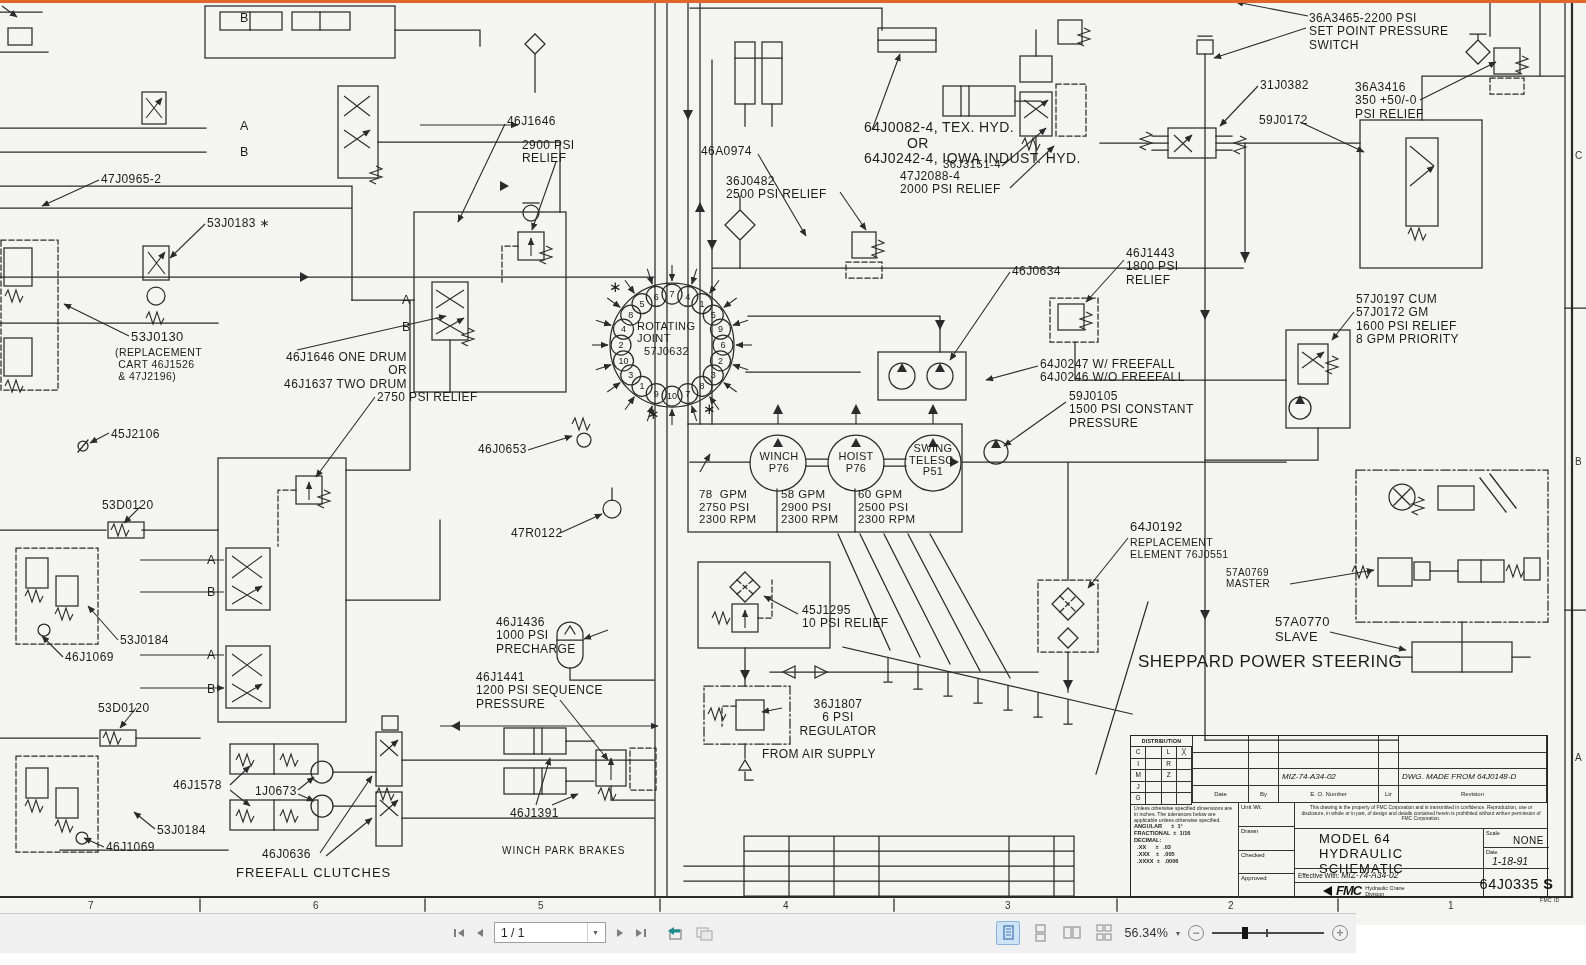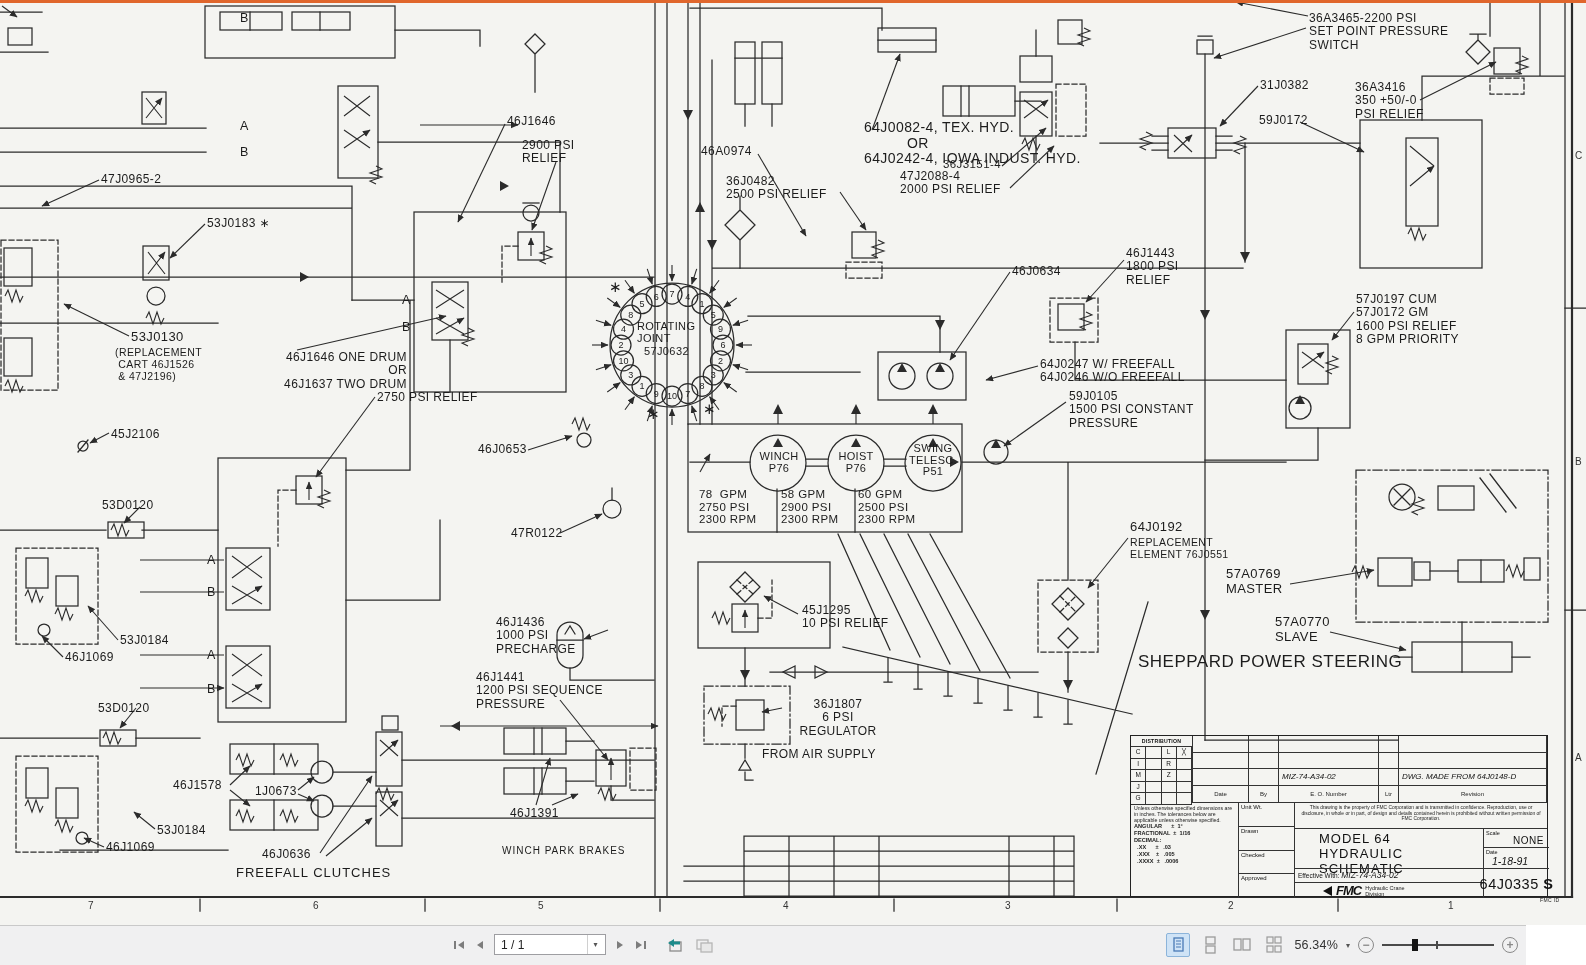--- a/index.html
+++ b/index.html
@@ -43,21 +43,21 @@
 #tb-date{left:352px;top:112px;width:66px;height:20px;border-left:1px solid #333;font-size:5.5px;padding:1px 2px}
 #tb-date .v{font-style:italic;font-size:10.5px;padding-left:6px}
 #tb-eff{left:164px;top:132px;width:188px;height:14px;border-top:1px solid #333;font-size:6.5px;line-height:13px;padding-left:3px;white-space:nowrap}
 #tb-eff .v{font-style:italic;font-size:8.5px}
 #tb-logo{left:164px;top:146px;width:188px;height:16px;border-top:1px solid #333;display:flex;align-items:center;padding-left:28px;gap:4px}
 #tb-logo .tri{width:0;height:0;border-top:5px solid transparent;border-bottom:5px solid transparent;border-right:9px solid #111}
 #tb-logo .fmc{font-weight:bold;font-style:italic;font-size:13px;letter-spacing:-1px;color:#111}
 #tb-logo .div{font-size:5.5px;line-height:6px;color:#222}
 #tb-num{left:352px;top:132px;width:66px;height:30px;border-left:1px solid #333;border-top:1px solid #333;font-size:14.5px;letter-spacing:.5px;display:flex;align-items:center;justify-content:center;color:#111}
 
-#toolbar{position:absolute;left:0;bottom:0;width:1526px;height:40px;background:#f0f0f1;border-top:1px solid #c9c9c9;z-index:8}
+#toolbar{position:absolute;left:0;bottom:12px;width:1356px;height:40px;background:#f0f0f1;border-top:1px solid #c9c9c9;z-index:8}
 #nav-group{position:absolute;left:452px;top:8px;display:flex;align-items:center;gap:9px}
 #zoom-group{position:absolute;right:8px;top:7px;display:flex;align-items:center;gap:8px}
 .tbtn{display:flex;align-items:center;justify-content:center;cursor:default}
 #page-box{width:112px;height:21px;background:#fff;border:1px solid #9e9ea2;display:flex;align-items:center}
 #page-box input{border:none;outline:none;width:92px;height:17px;font-size:12px;padding-left:6px;font-family:"Liberation Sans",sans-serif;color:#222;background:transparent}
 #page-box .caret{width:16px;height:19px;border-left:1px solid #d0d0d0;color:#555;font-size:8px;display:flex;align-items:center;justify-content:center}
 .vmode{width:24px;height:24px;border-radius:2px;display:flex;align-items:center;justify-content:center}
 .vmode.active{background:#cfe3f6;border:1px solid #8cb4da}
 #zoom-text{font-size:12.5px;color:#333;letter-spacing:.2px}
 .zcaret{font-size:8px;color:#555}
@@ -515,21 +515,21 @@
 350 +50/-0
 PSI RELIEF</div>
       <div class="lbl" style="left: 1259px; top: 114px;">59J0172</div>
       <div class="lbl" style="left: 1356px; top: 293px;">57J0197 CUM
 57J0172 GM
 1600 PSI RELIEF
 8 GPM PRIORITY</div>
       <div class="lbl" style="left: 1130px; top: 520px; font-size: 13px;">64J0192</div>
       <div class="lbl" style="left: 1130px; top: 537px; font-size: 10.5px;">REPLACEMENT
 ELEMENT 76J0551</div>
-      <div class="lbl" style="left: 1226px; top: 567px; font-size: 13px;">57A0769
+      <div class="lbl" style="left: 1226px; top: 567px; font-size: 10px;">57A0769
 MASTER</div>
       <div class="lbl" style="left: 1275px; top: 615px; font-size: 13px;">57A0770
 SLAVE</div>
       <div class="lbl" style="left: 1138px; top: 652px; font-size: 17px; letter-spacing: 0.5px;">SHEPPARD POWER STEERING</div>
       <div class="lbl" style="left: 240px; top: 11px; font-size: 12.5px;">B</div>
       <div class="lbl" style="left: 240px; top: 119px; font-size: 12.5px;">A</div>
       <div class="lbl" style="left: 240px; top: 145px; font-size: 12.5px;">B</div>
       <div class="lbl" style="left: 402px; top: 293px; font-size: 12.5px;">A</div>
       <div class="lbl" style="left: 402px; top: 320px; font-size: 12.5px;">B</div>
       <div class="lbl" style="left: 207px; top: 553px; font-size: 12.5px;">A</div>

